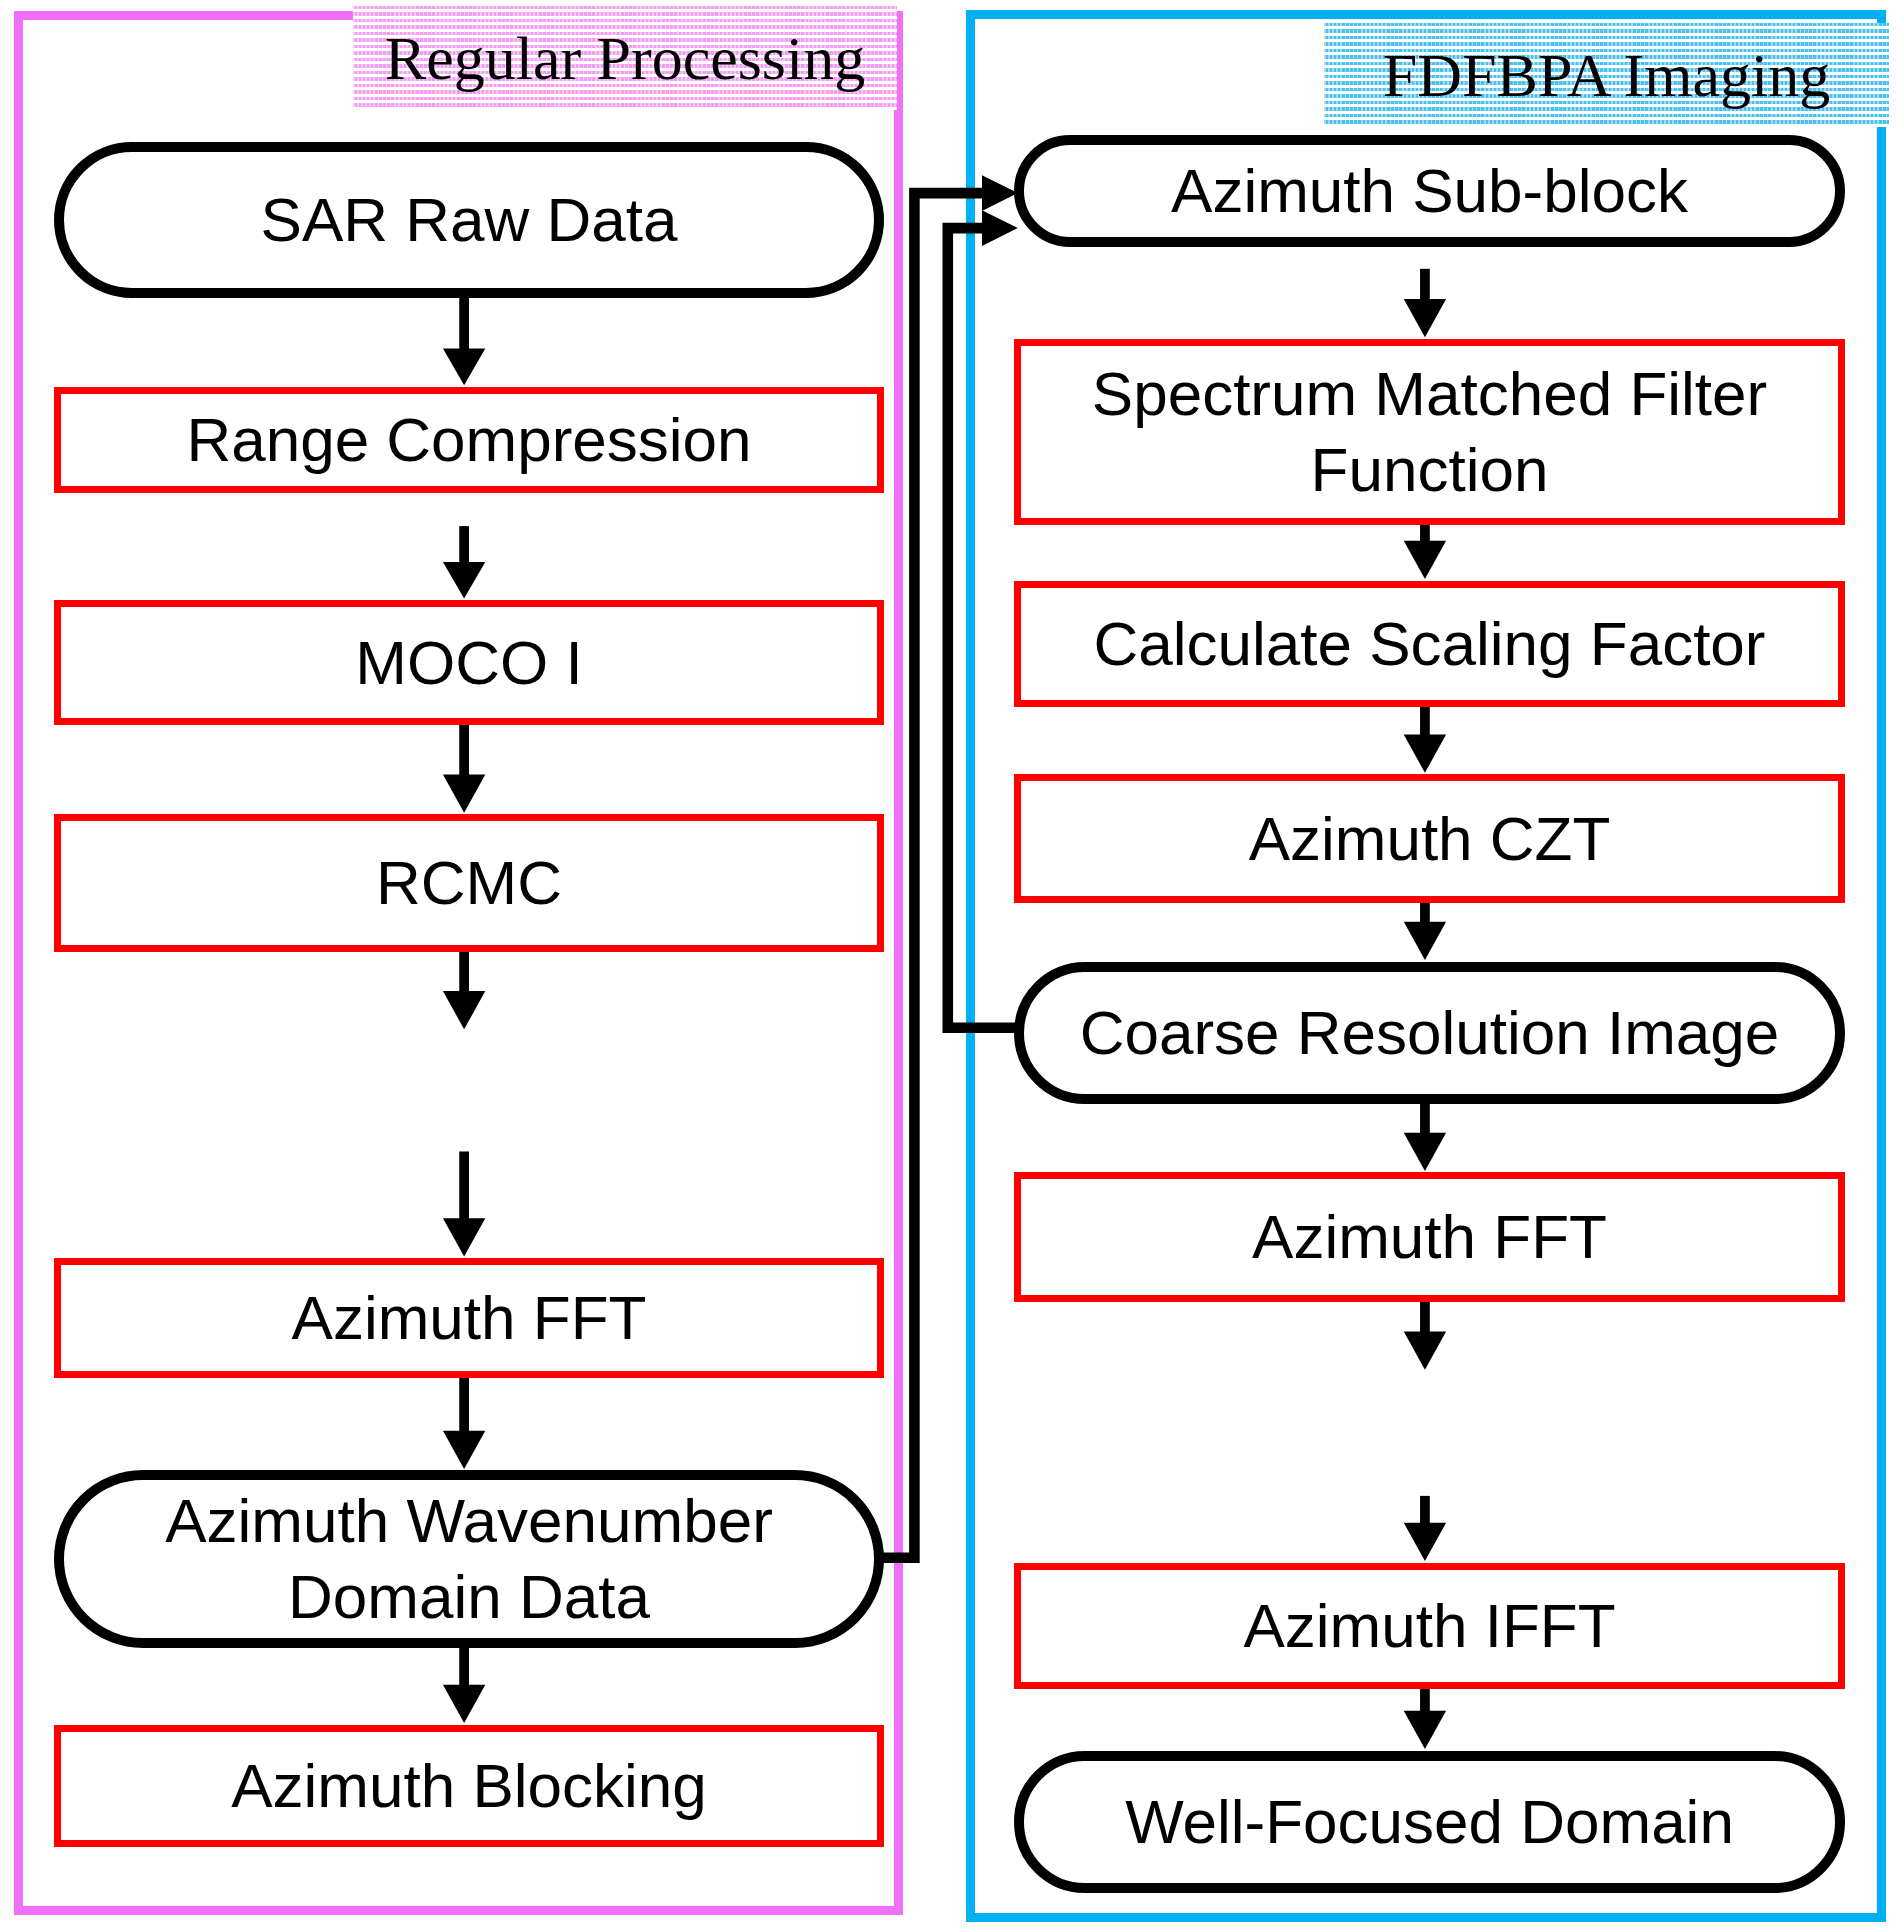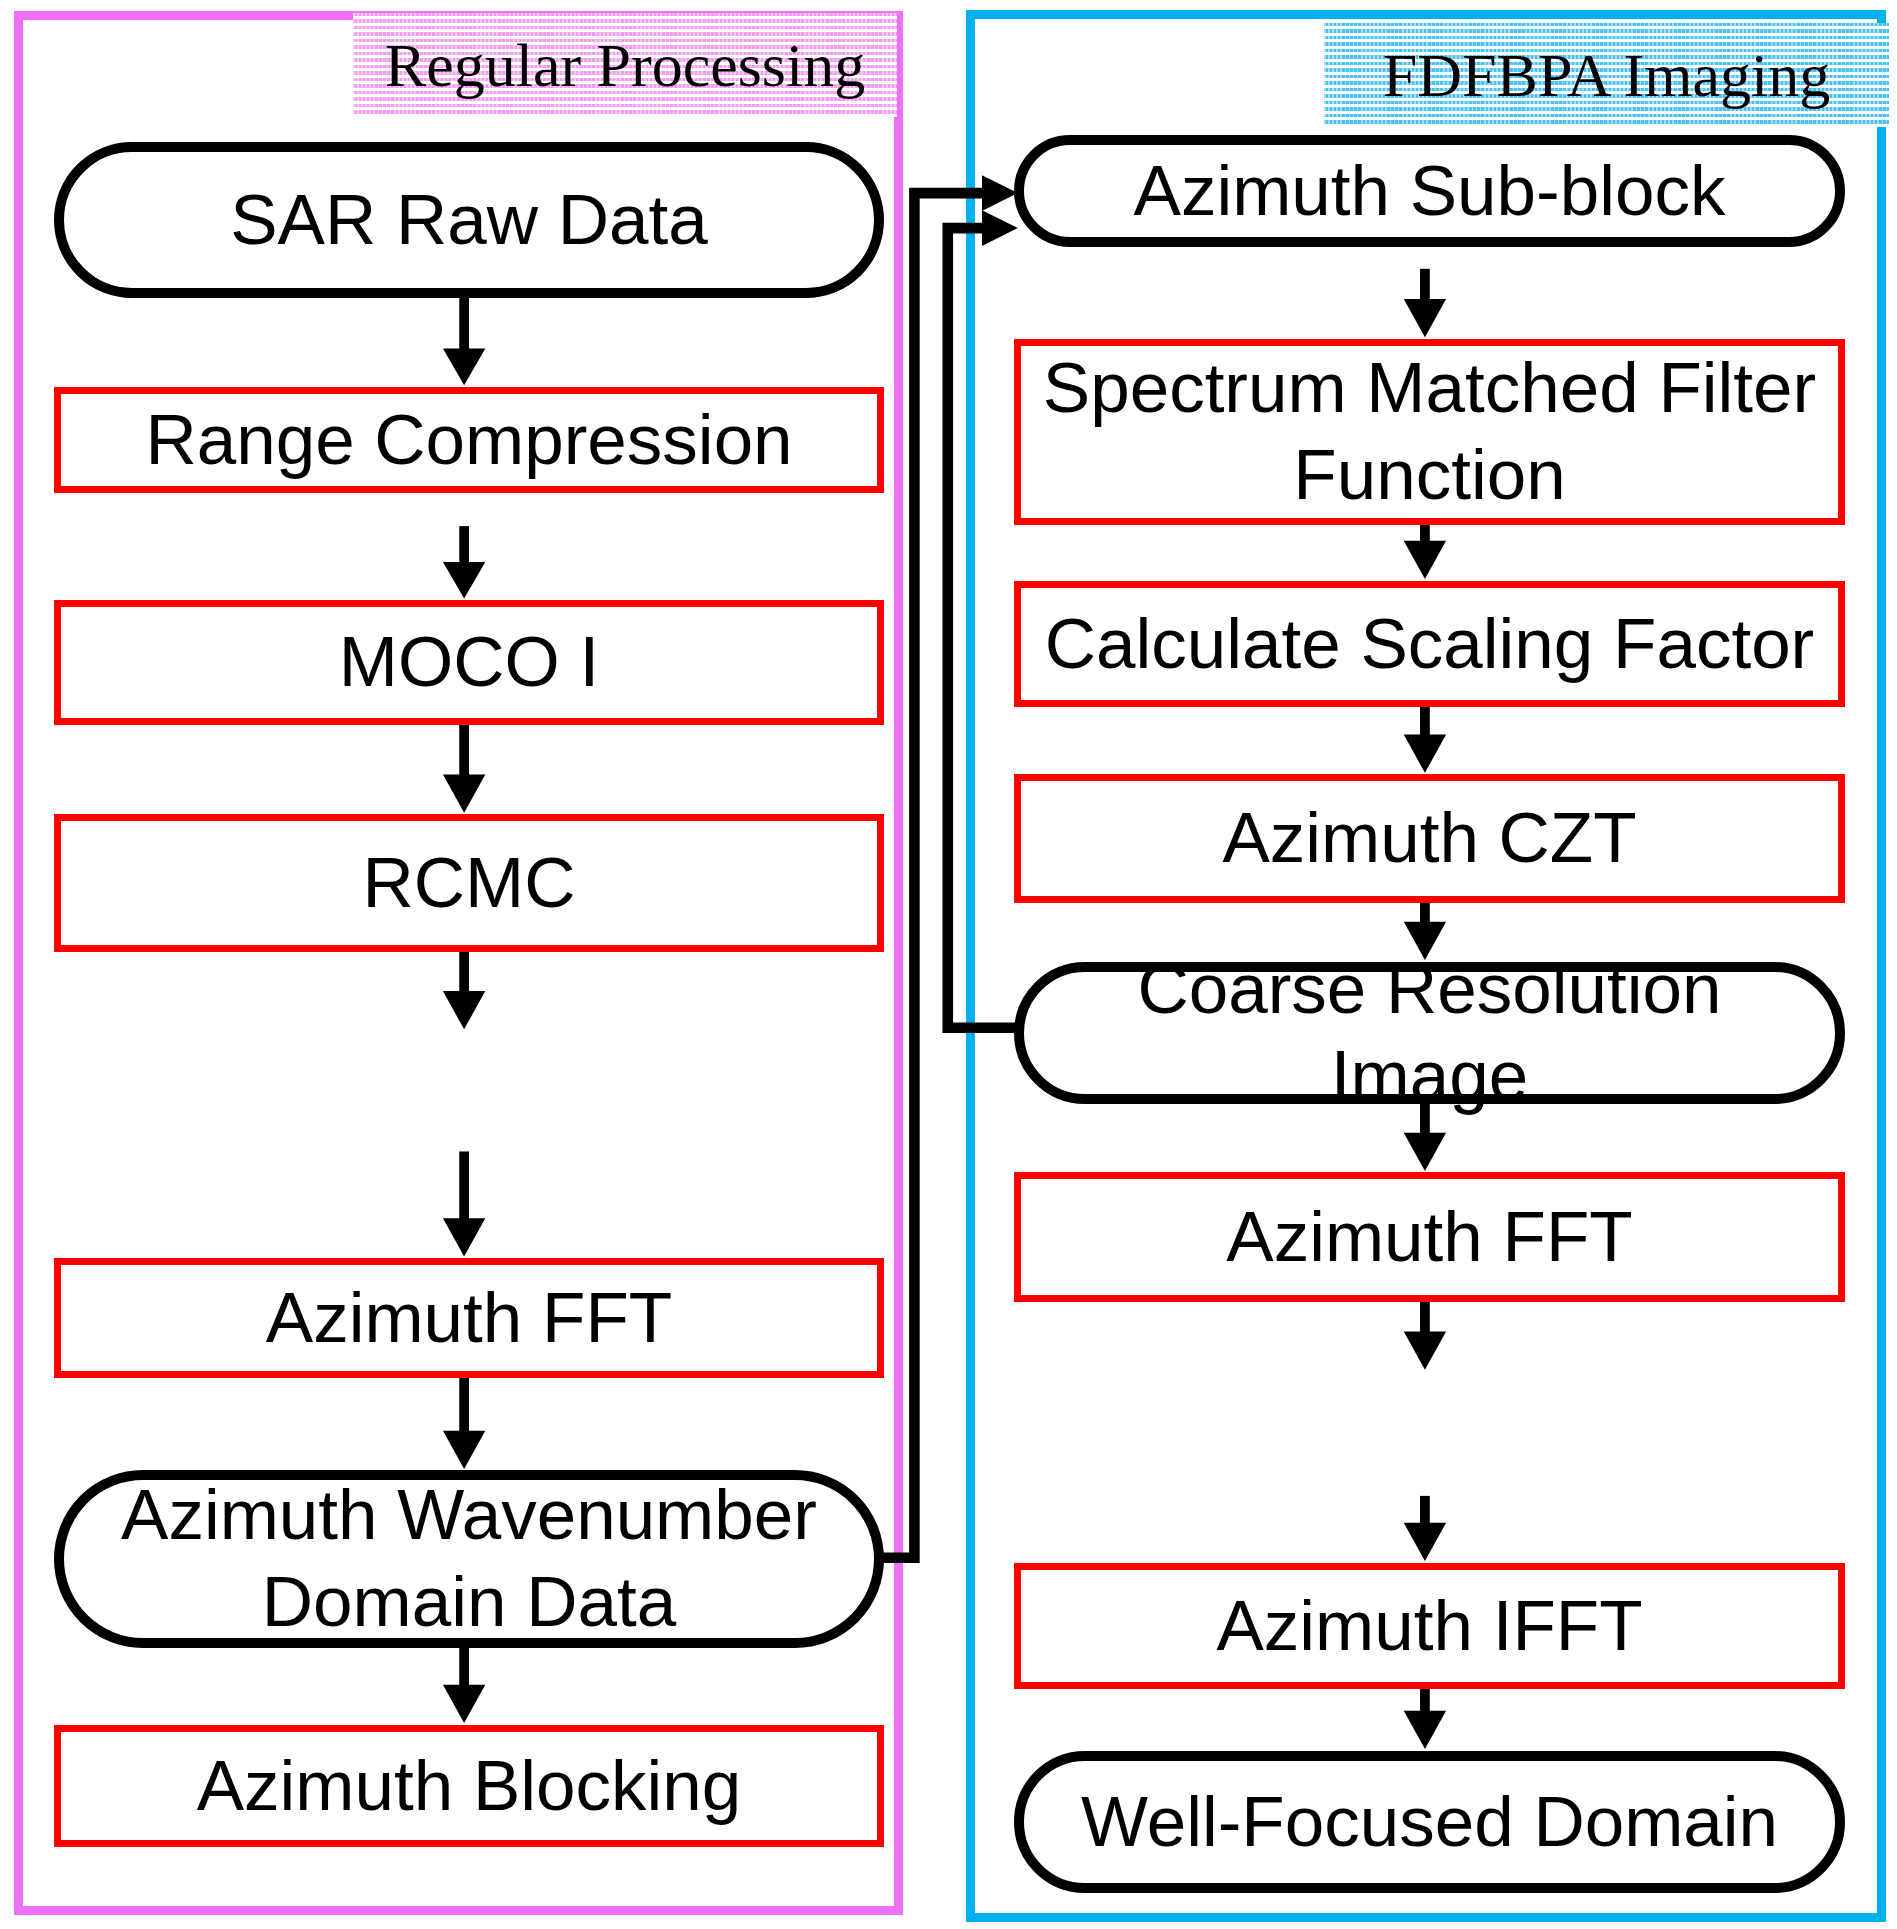--- a/index.html
+++ b/index.html
@@ -19,40 +19,40 @@
   .panel{position:absolute;background:transparent;z-index:1}
   #panel-left{left:14px;top:10.6px;width:889px;height:1904px;border:9px solid var(--left-accent)}
   #panel-right{left:966px;top:9.8px;width:920px;height:1912px;border:9px solid var(--right-accent)}
 
   .hl{
     position:absolute;z-index:2;display:flex;align-items:center;justify-content:center;
     font-family:"Liberation Serif","DejaVu Serif",serif;font-size:62px;color:#000;
     white-space:nowrap;
   }
   #hl-left{
-    left:353px;top:13px;width:544px;height:104px;
+    left:353px;top:6px;width:544px;height:104px;
     background:
       repeating-linear-gradient(to right, rgba(255,255,255,.45) 0 1.6px, rgba(255,255,255,0) 1.6px 4.1px),
       repeating-linear-gradient(to bottom, var(--pink-stripe) 0 3.3px, #ffffff 3.3px 6.5px);
   }
   #hl-right{
     left:1324px;top:23px;width:565px;height:104px;
     background:
       repeating-linear-gradient(to right, rgba(255,255,255,.45) 0 1.6px, rgba(255,255,255,0) 1.6px 4.1px),
       repeating-linear-gradient(to bottom, var(--cyan-stripe) 0 3.3px, #ffffff 3.3px 6.5px);
   }
 
   #connectors{position:absolute;left:0;top:0;width:1898px;height:1930px;z-index:2}
   .cline{fill:none;stroke:var(--line-black);stroke-width:12}
   .celbow{fill:none;stroke:var(--line-black);stroke-width:13;stroke-linejoin:miter}
   .ahead{fill:var(--line-black);stroke:none}
 
   .node{
     position:absolute;z-index:3;display:flex;align-items:center;justify-content:center;
-    text-align:center;background:#ffffff;color:#000;font-size:71px;line-height:1.22;
+    text-align:center;background:#ffffff;color:#000;font-size:62px;line-height:1.22;
     padding:0 16.3px;
   }
   .process{border:7.3px solid var(--process-red)}
   .terminal{border:10.6px solid var(--line-black);border-radius:813px}
 
   
   .lnode{left:54px;width:830px}
   #ln0{top:142px;height:156px}
   #ln1{top:387px;height:106px}
   #ln2{top:600px;height:125px}

